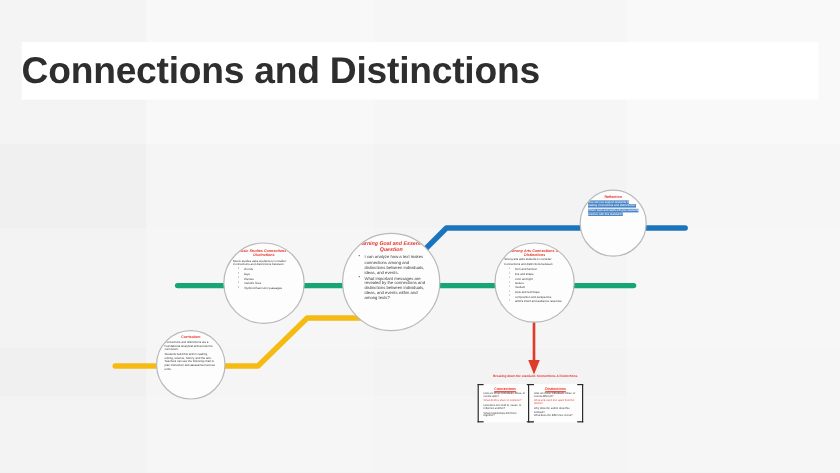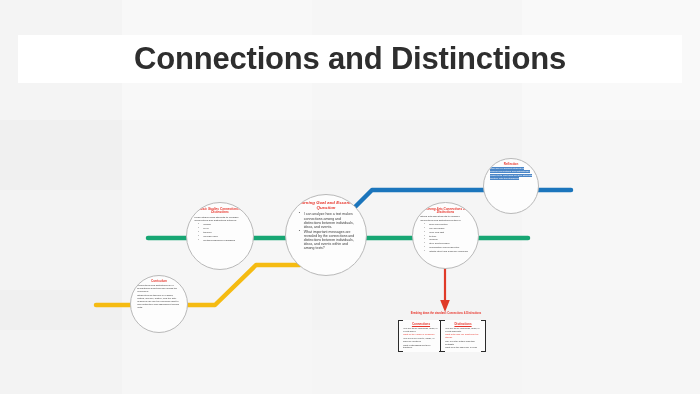--- a/index.html
+++ b/index.html
@@ -17,21 +17,21 @@
   .bg-b{left:122px;top:0;width:190px;height:394px;background:#f5f5f5;}
   .bg-c{left:312px;top:0;width:210px;height:394px;background:#f3f3f3;}
   .bg-d{left:522px;top:0;width:178px;height:394px;background:#f6f6f6;}
   .bg-h1{left:0;top:0;width:700px;height:120px;background:rgba(255,255,255,.30);}
   .bg-h2{left:0;top:190px;width:700px;height:100px;background:rgba(250,250,250,.35);}
   .bg-h3{left:0;top:330px;width:700px;height:64px;background:rgba(248,248,248,.4);}
 
   
   #title-banner{
     position:absolute;left:18px;top:35px;width:664px;height:48px;
-    background:#ffffff;display:flex;align-items:center;justify-content:center;
+    background:#ffffff;display:flex;align-items:center;
   }
   #title-text{
     font-size:31px;font-weight:bold;color:#2e2e2e;letter-spacing:-.2px;
     white-space:nowrap;
   }
 
   
   #lines{position:absolute;left:0;top:0;width:700px;height:394px;}
 
   

